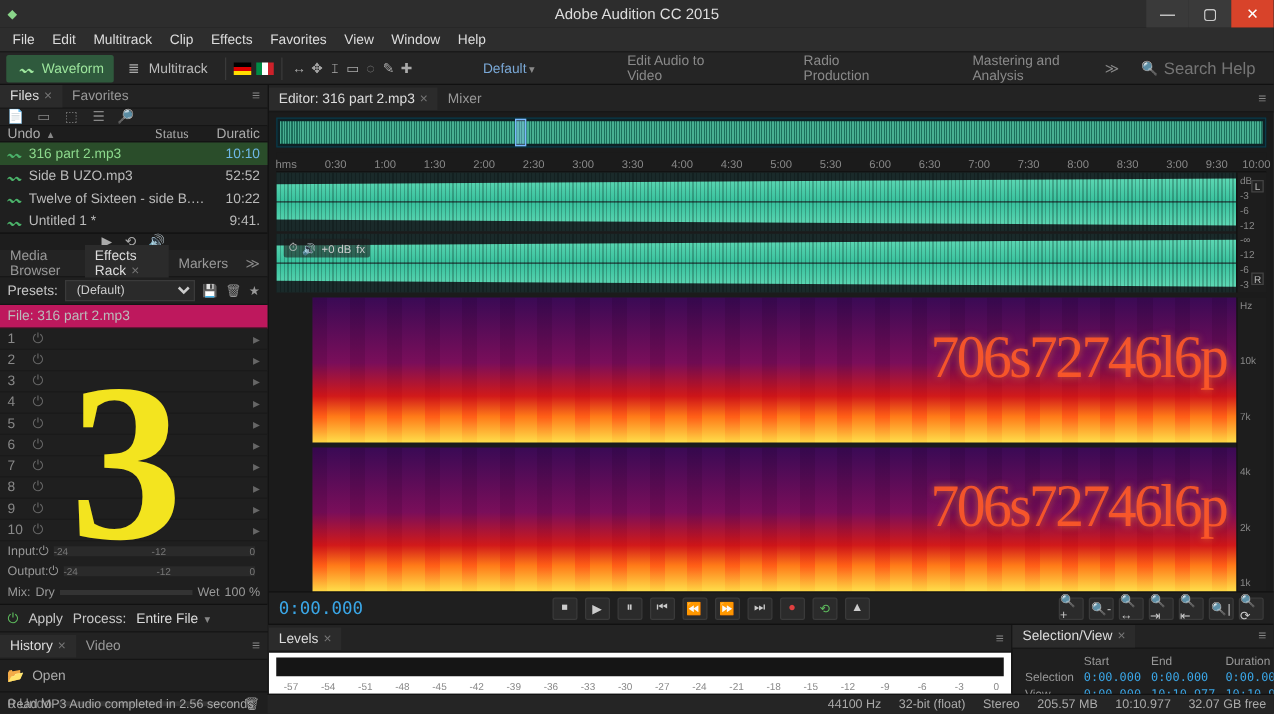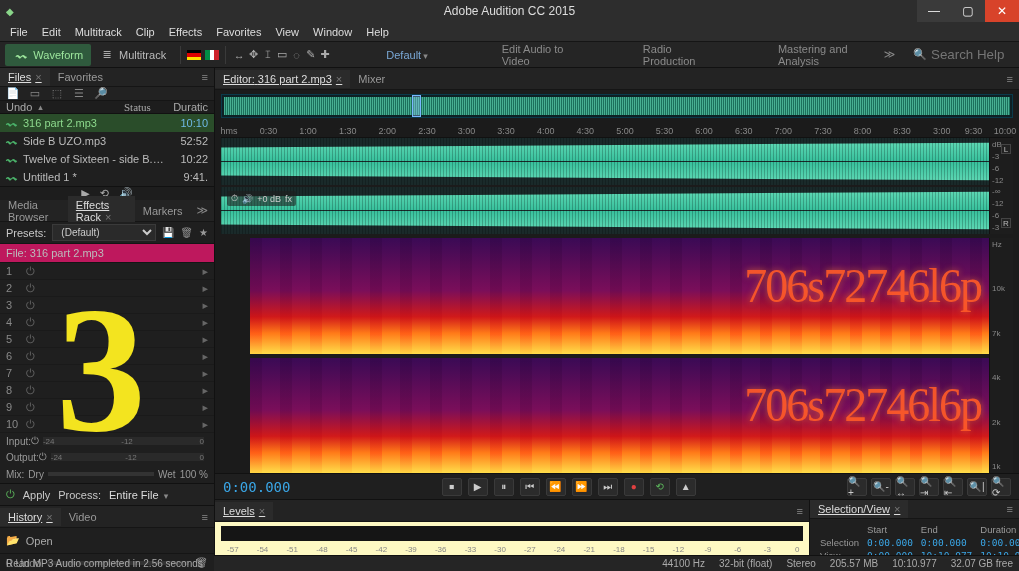--- a/index.html
+++ b/index.html
@@ -24,21 +24,21 @@
   .workspace-row { margin-left: auto; display: flex; align-items: center; gap: 14px; padding-right: 8px; }
   .ws-item { color: #7aa8d6; padding: 2px 6px; margin-left: 48px; }
   .ws-item.dim { color: #8a8a8a; }
   .search-box { display: flex; align-items: center; gap: 4px; color: #9aa; }
   .search-box input { background: transparent; border: none; color: #bbb; width: 80px; outline: none; }
   .body-grid { display: flex; height: calc(571px - 22px - 20px - 26px - 16px); }
   .left-col { width: 215px; display: flex; flex-direction: column; background: #1f1f1f; border-right: 1px solid #111; }
   .right-col { flex: 1; display: flex; flex-direction: column; overflow: hidden; }
   .panel-tabs { height: 22px; background: #232323; display: flex; align-items: center; border-bottom: 1px solid #151515; }
   .ptab { padding: 3px 8px; color: #999; position: relative; }
-  .ptab.active { color: #ddd; background: #2b2b2b; text-decoration: underline; }
+  .ptab.active { color: #ddd; background: #2b2b2b; }
   .ptab .x { margin-left: 4px; color: #777; }
   .arrow-rt { margin-left: auto; padding: 0 6px; color: #888; }
   .files-toolbar { height: 22px; display: flex; align-items: center; gap: 8px; padding: 0 6px; background: #222; border-bottom: 1px solid #151515; }
   .files-toolbar .i { color: #888; width: 14px; text-align: center; }
   .files-head { height: 18px; display: flex; align-items: center; background: #1d1d1d; border-bottom: 1px solid #111; padding: 0 6px; color: #aaa; }
   .col-name-h { flex: 1; display: flex; align-items: center; gap: 4px; }
   .col-status-h { width: 40px; font-family: Liberation Serif, serif; }
   .col-dur-h { width: 44px; text-align: right; }
   .file-row { height: 18px; display: flex; align-items: center; padding: 0 6px; color: #bbb; }
   .file-row.sel { background: #2a4d2a; color: #8cd88c; }
@@ -96,21 +96,21 @@
   .spec-text { position: absolute; right: 8px; top: 18%; font-size: 46px; font-family: "Segoe Script", cursive; color: rgba(255,90,40,0.9); letter-spacing: -2px; white-space: nowrap; text-shadow: 0 0 6px rgba(255,140,40,0.6); transform: scaleY(1.05); }
   .hz-scale { width: 24px; background: #1d1d1d; color: #888; font-size: 8px; display: flex; flex-direction: column; justify-content: space-between; padding: 2px 2px; border-left: 1px solid #111; }
   .transport-bar { height: 26px; background: #1f1f1f; border-top: 1px solid #111; display: flex; align-items: center; padding: 0 8px; gap: 6px; }
   .time-cur { color: #3aa6e6; font-size: 14px; font-family: Consolas, monospace; }
   .tbtns { margin-left: auto; margin-right: auto; display: flex; gap: 6px; }
   .tbtn { width: 20px; height: 18px; background: #2b2b2b; color: #ccc; display: flex; align-items: center; justify-content: center; border: 1px solid #3a3a3a; border-radius: 2px; font-size: 10px; }
   .tbtn.rec { color: #e04040; }
   .tbtn.loop { color: #5cb85c; }
   .zoom-btns { display: flex; gap: 4px; }
   .bottom-row { height: 56px; display: flex; border-top: 1px solid #111; }
-  .levels-panel { flex: 1; background: #fef9c3; display: flex; flex-direction: column; }
+  .levels-panel { flex: 1; background: #ffffff; display: flex; flex-direction: column; }
   .lvl-meter { flex: 1; margin: 4px 6px 0 6px; background: #151515; position: relative; }
   .lvl-scale { height: 14px; display: flex; padding: 0 6px; color: #888; font-size: 8px; position: relative; }
   .lvl-scale span { position: absolute; bottom: 1px; transform: translateX(-50%); }
   .selview-panel { width: 210px; background: #1f1f1f; border-left: 1px solid #111; display: flex; flex-direction: column; }
   .sv-grid { flex: 1; padding: 4px 6px; font-size: 9.5px; }
   .sv-grid table { width: 100%; border-collapse: collapse; color: #bbb; }
   .sv-grid th { color: #999; font-weight: normal; text-align: left; padding: 1px 4px; }
   .sv-grid td { color: #3aa6e6; padding: 1px 4px; font-family: Consolas, monospace; }
   .statusbar { height: 16px; background: #252525; border-top: 1px solid #111; display: flex; align-items: center; padding: 0 6px; gap: 14px; color: #aaa; font-size: 10px; }
   .statusbar .rt { margin-left: auto; display: flex; gap: 14px; }

